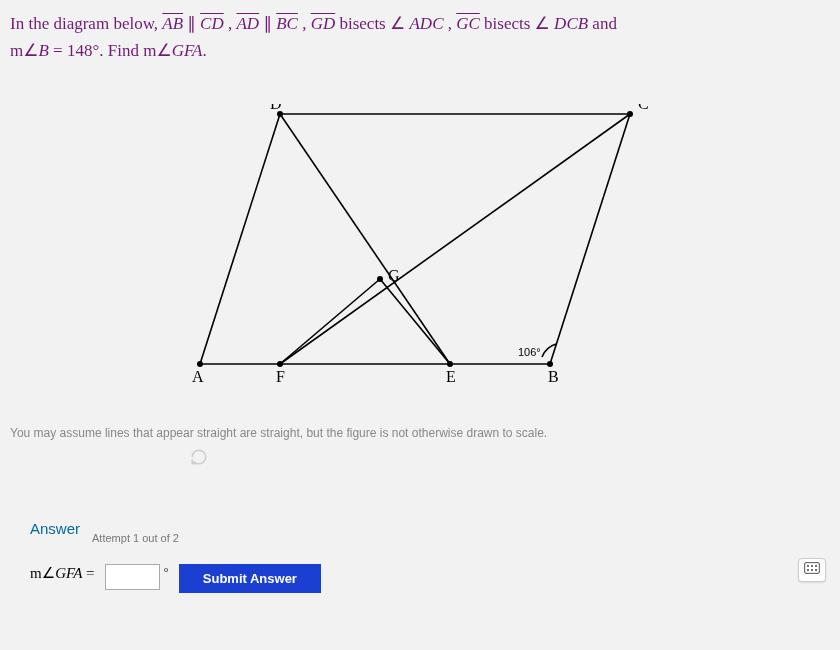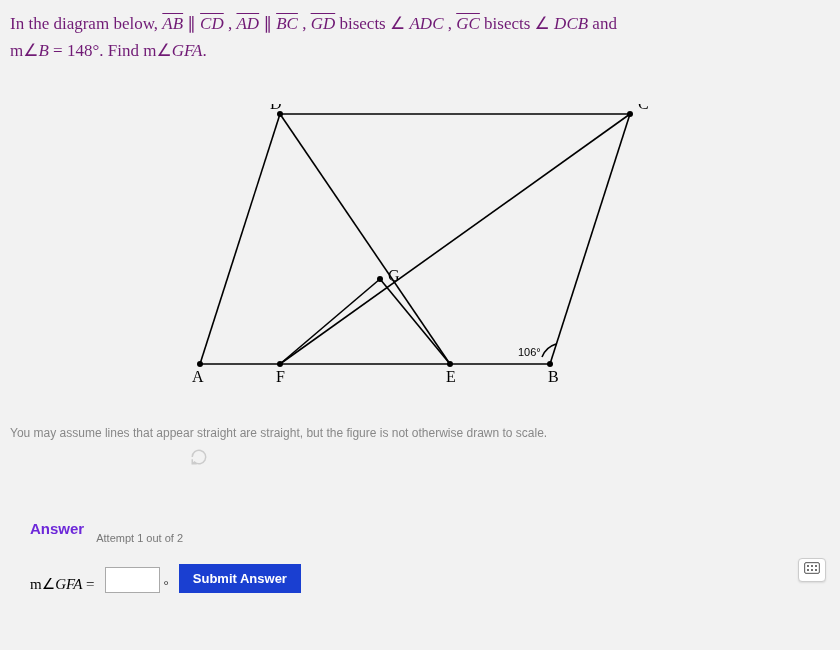--- a/index.html
+++ b/index.html
@@ -28,46 +28,46 @@
       margin-top: 28px;
     }
     .answer-row {
       margin-top: 42px;
       margin-left: 20px;
       font-family: Arial, sans-serif;
       display: flex;
       align-items: center;
       gap: 12px;
     }
-    .answer-label { font-weight: bold; font-size: 15px; color: #6d28d9; }
+    .answer-label { font-weight: normal; font-size: 15px; color: #0369a1; }
     .attempt { font-size: 11px; color: #777; margin-top: 20px; }
     .input-row {
       margin-top: 20px;
       margin-left: 20px;
       display: flex;
-      align-items: flex-end;
+      align-items: flex-start;
       gap: 10px;
       font-family: Georgia, serif;
       font-size: 15px;
     }
     .angle-input {
       width: 55px;
       height: 26px;
       border: 1px solid #aaa;
       background: #fff;
       font-size: 14px;
       padding: 0 4px;
       font-family: inherit;
     }
     .deg { font-size: 13px; color: #333; margin-left: -6px; }
     .submit-btn {
       background: #1a3fd1;
       color: #fff;
       border: none;
-      padding: 7px 14px;
+      padding: 7px 24px;
       font-size: 13px;
       font-weight: bold;
       font-family: Arial, sans-serif;
       cursor: pointer;
     }
     .calc-btn {
       position: absolute;
       right: 14px;
       top: 558px;
       width: 28px;

